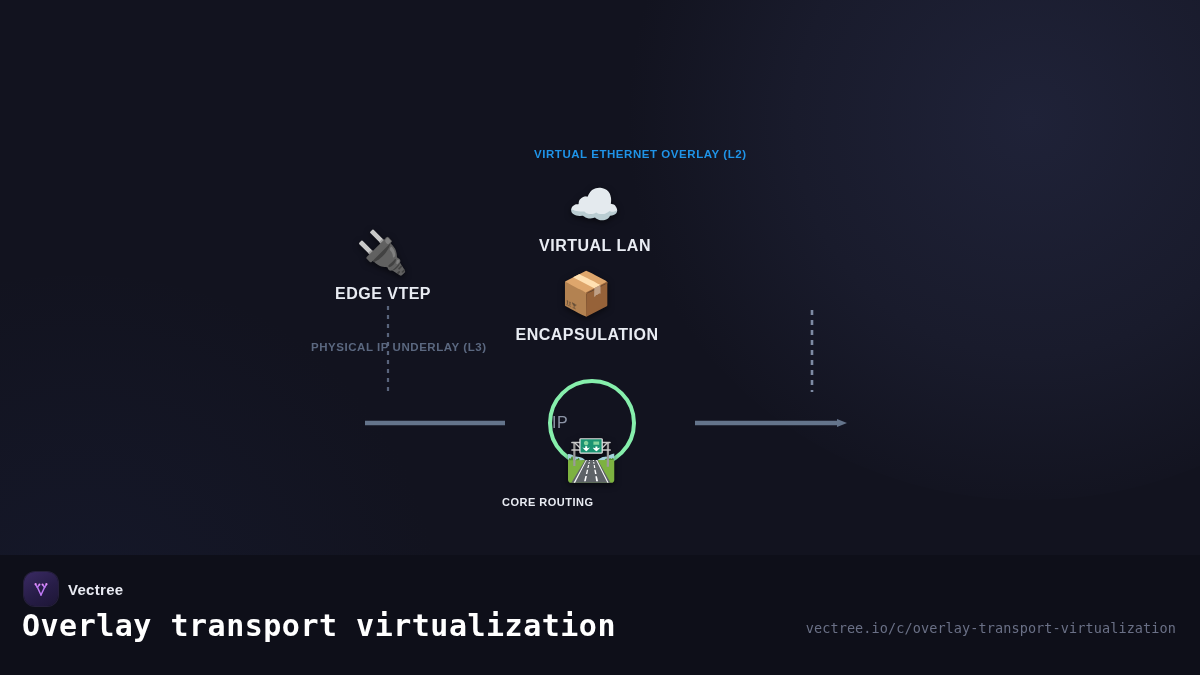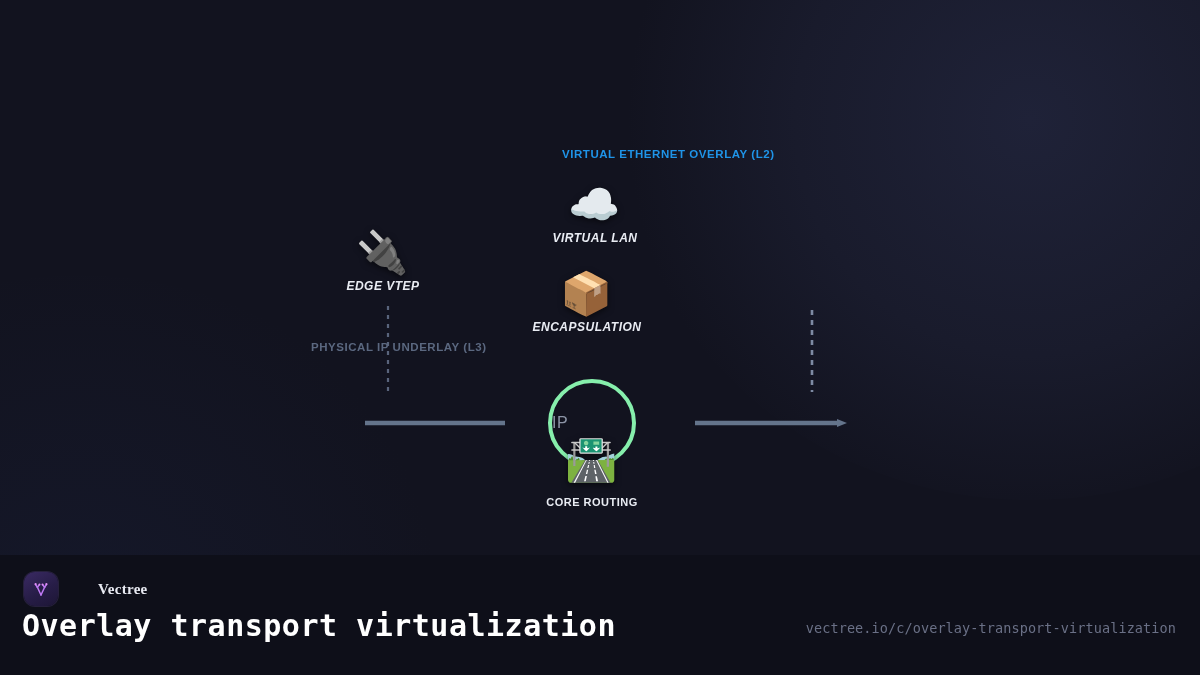--- a/index.html
+++ b/index.html
@@ -44,21 +44,21 @@
   
   .zone-label {
     position: absolute;
     font-size: 11.5px;
     font-weight: bold;
     letter-spacing: 0.55px;
     white-space: nowrap;
     text-transform: uppercase;
   }
   #overlay-zone-label {
-    left: 562px; top: 148px;
+    left: 534px; top: 148px;
     color: #1f94e8;
   }
   #underlay-zone-label {
     left: 280px; top: 341px;
     color: #5b6880;
     padding-left: 31px;
   }
 
   
   .node {
@@ -71,28 +71,27 @@
   .node .glyph {
     font-size: 42px;
     line-height: 1;
     height: 50px;
     display: flex;
     align-items: center;
     justify-content: center;
     filter: drop-shadow(0 2px 3px rgba(0,0,0,0.55));
   }
   .node .node-label {
-    margin-top: 1px;
-    font-size: 12px;
+    margin-top: 7px;
+    font-size: 16px;
     font-weight: bold;
     letter-spacing: 0.5px;
     color: #e9ecf3;
     text-transform: uppercase;
     white-space: nowrap;
-    font-style: italic;
   }
   #node-edge-vtep  { left: 293px; top: 228px; }
   #node-virtual-lan{ left: 505px; top: 180px; }
   #node-encapsulation { left: 497px; top: 269px; }
 
   
   #node-core-routing {
     position: absolute;
     left: 502px; top: 379px;
     width: 180px;
@@ -123,21 +122,20 @@
     width: 180px;
     text-align: center;
     font-size: 42px;
     line-height: 1;
     filter: drop-shadow(0 2px 3px rgba(0,0,0,0.55));
   }
   #core-label {
     position: absolute;
     left: 0; top: 117px;
     width: 180px;
-    text-align: center;
     font-size: 11px;
     font-weight: bold;
     letter-spacing: 0.5px;
     color: #e9ecf3;
     text-transform: uppercase;
   }
 
   
   #footer {
     position: absolute;
@@ -155,26 +153,25 @@
   #brand-logo {
     width: 34px; height: 34px;
     border-radius: 11px;
     background: linear-gradient(150deg, #3a2a63 0%, #271d47 55%, #1d1636 100%);
     display: flex;
     align-items: center;
     justify-content: center;
     box-shadow: 0 0 0 1px rgba(150,110,220,0.18);
   }
   #brand-name {
-    font-family: Liberation Serif, serif;
+    font-family: Liberation Sans, sans-serif;
     font-size: 15px;
     font-weight: bold;
     color: #e8eaf2;
     letter-spacing: 0.3px;
-    margin-left: 30px;
   }
   #page-title {
     position: absolute;
     left: 22px; top: 53px;
     font-family: "DejaVu Sans Mono", monospace;
     font-size: 30px;
     font-weight: bold;
     color: #ffffff;
     letter-spacing: 0.5px;
     white-space: nowrap;

